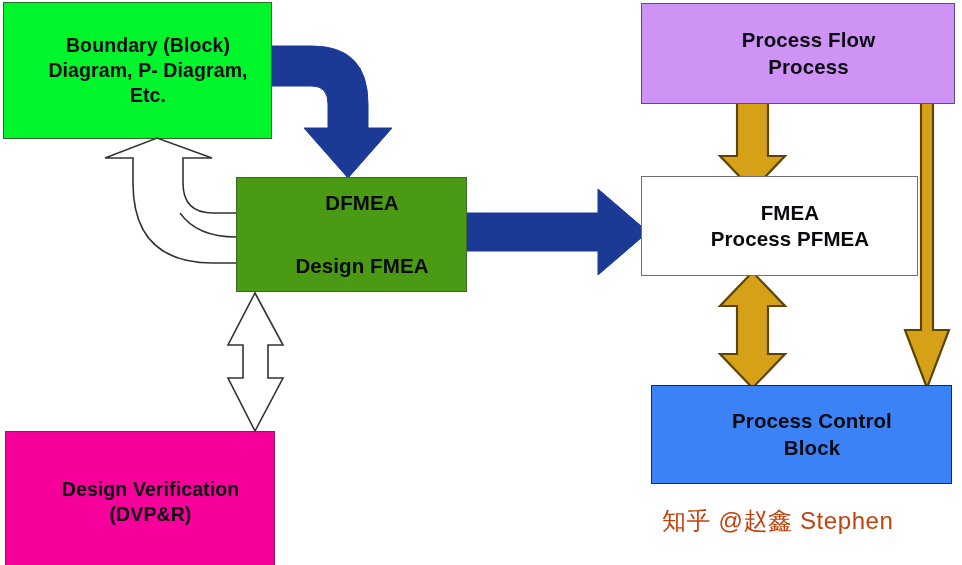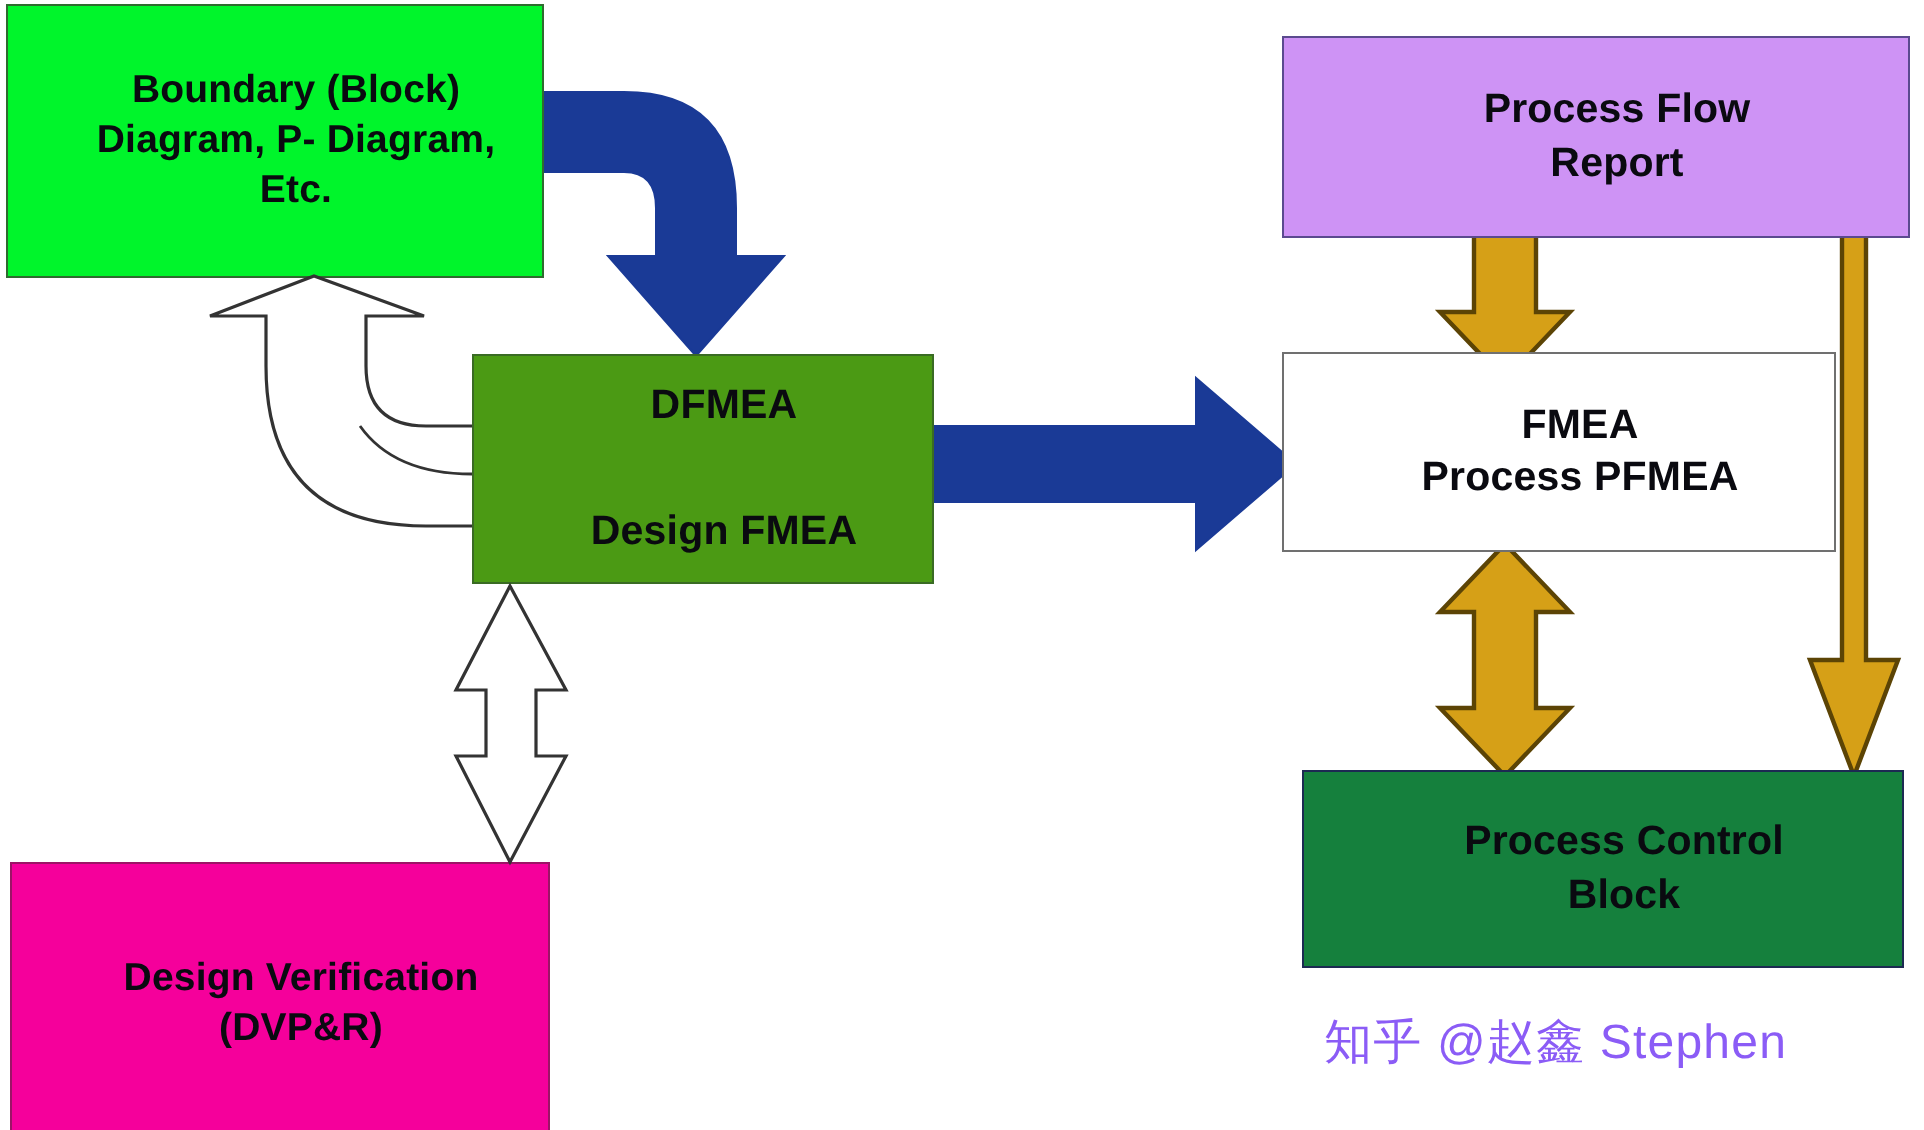--- a/index.html
+++ b/index.html
@@ -56,31 +56,30 @@
     left: 5px;  top: 431px; width: 270px; height: 142px;
     background: #F5009B;
     border: 1.5px solid #9c1466;
     font-size: 19.5px;
   }
   #node-pfd {
     left: 641px; top: 3px;  width: 314px; height: 101px;
     background: #CE93F5;
     border: 1.5px solid #5b4a8f;
     font-size: 20.5px;
-    margin-top: 15px;
   }
   #node-pfmea {
     left: 641px; top: 176px; width: 277px; height: 100px;
     background: #FFFFFF;
     border: 1.5px solid #707070;
     font-size: 20.5px;
   }
   #node-pcp {
     left: 651px; top: 385px; width: 301px; height: 99px;
-    background: #15803d;
+    background: #3b82f6;
     border: 1.5px solid #1c2a52;
     font-size: 20.5px;
   }
 
   
   #wires {
     position: absolute;
     left: 0; top: 0;
     width: 962px; height: 565px;
     z-index: 2;
@@ -91,21 +90,21 @@
     width: 962px; height: 565px;
     z-index: 7;
   }
 
   
   #watermark {
     position: absolute;
     left: 662px;
     top: 505px;
     font-size: 24px;
-    color: #8b5cf6;
+    color: #c2410c;
     letter-spacing: 0.6px;
     white-space: nowrap;
     z-index: 9;
     font-weight: normal;
   }
 </style>
 </head>
 <body>
 
 <div id="canvas">
@@ -134,21 +133,21 @@
     <span class="ln">Design FMEA</span>
   </div>
 
   <div class="node" id="node-dvpr">
     <span class="ln">Design Verification</span>
     <span class="ln">(DVP&amp;R)</span>
   </div>
 
   <div class="node" id="node-pfd">
     <span class="ln">Process Flow</span>
-    <span class="ln">Report</span>
+    <span class="ln">Process</span>
   </div>
 
   <div class="node" id="node-pfmea">
     <span class="ln">FMEA</span>
     <span class="ln">Process PFMEA</span>
   </div>
 
   <div class="node" id="node-pcp">
     <span class="ln">Process Control</span>
     <span class="ln">Block</span>

